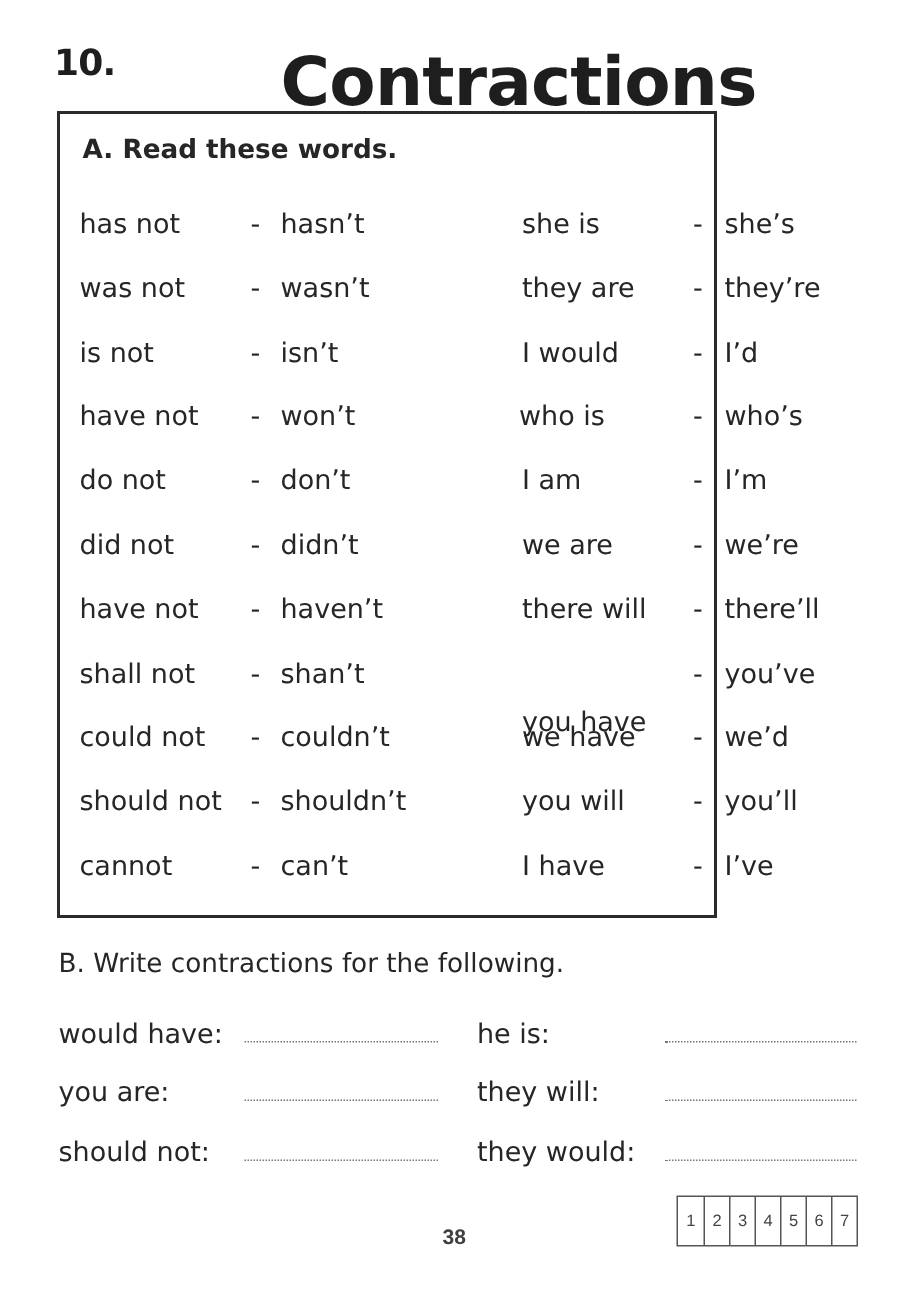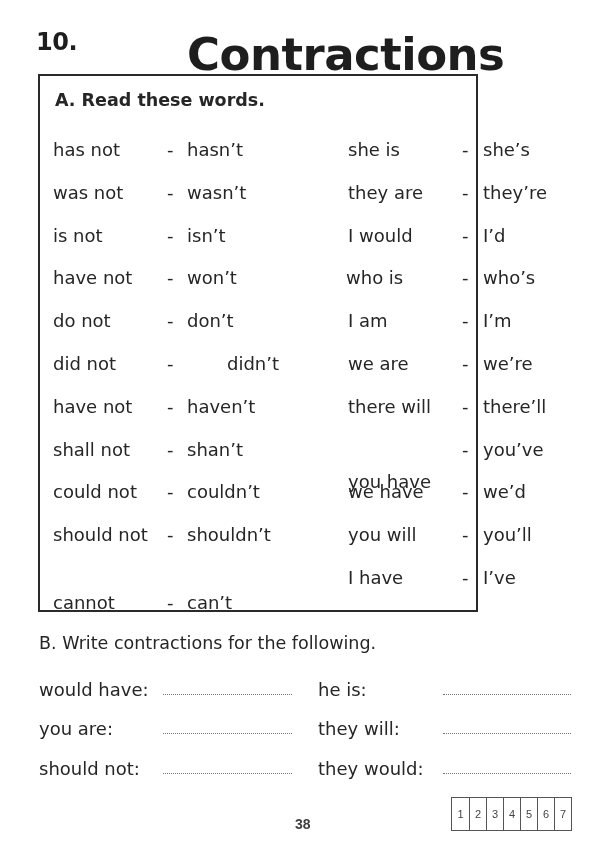--- a/index.html
+++ b/index.html
@@ -109,21 +109,21 @@
       <span style="left: 187px;">won’t</span>
     </div>
     <div class="pair-row" style="left: 0px; top: 310.2px; width: 610px;">
       <span style="left: 53px;">do not</span>
       <span style="left: 167px;">-</span>
       <span style="left: 187px;">don’t</span>
     </div>
     <div class="pair-row" style="left: 0px; top: 353px; width: 610px;">
       <span style="left: 53px;">did not</span>
       <span style="left: 167px;">-</span>
-      <span style="left: 187px; margin-left: 40px;">didn’t</span>
+      <span style="left: 187px;">didn’t</span>
     </div>
     <div class="pair-row" style="left: 0px; top: 395.8px; width: 610px;">
       <span style="left: 53px;">have not</span>
       <span style="left: 167px;">-</span>
       <span style="left: 187px;">haven’t</span>
     </div>
     <div class="pair-row" style="left: 0px; top: 438.6px; width: 610px;">
       <span style="left: 53px;">shall not</span>
       <span style="left: 167px;">-</span>
       <span style="left: 187px;">shan’t</span>
@@ -131,21 +131,21 @@
     <div class="pair-row" style="left: 0px; top: 481.4px; width: 610px;">
       <span style="left: 53px;">could not</span>
       <span style="left: 167px;">-</span>
       <span style="left: 187px;">couldn’t</span>
     </div>
     <div class="pair-row" style="left: 0px; top: 524.2px; width: 610px;">
       <span style="left: 53px;">should not</span>
       <span style="left: 167px;">-</span>
       <span style="left: 187px;">shouldn’t</span>
     </div>
-    <div class="pair-row" style="left: 0px; top: 567px; width: 610px; margin-top: 25px;">
+    <div class="pair-row" style="left: 0px; top: 567px; width: 610px;">
       <span style="left: 53px;">cannot</span>
       <span style="left: 167px;">-</span>
       <span style="left: 187px;">can’t</span>
     </div>
     <div class="pair-row" style="left: 0px; top: 139px; width: 610px;">
       <span style="left: 348px;">she is</span>
       <span style="left: 462px;">-</span>
       <span style="left: 483px;">she’s</span>
     </div>
     <div class="pair-row" style="left: 0px; top: 181.8px; width: 610px;">

